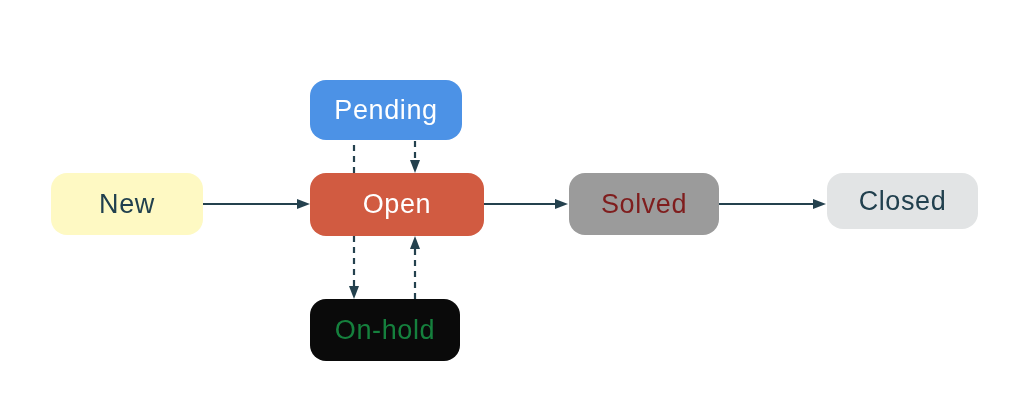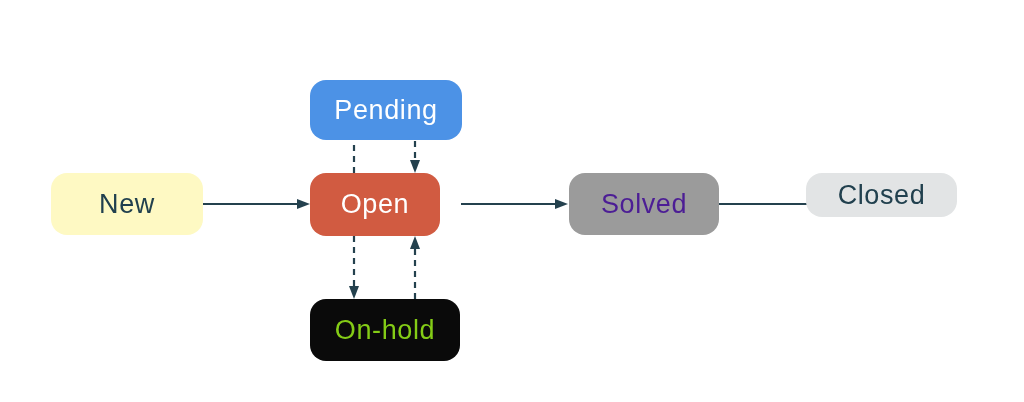--- a/index.html
+++ b/index.html
@@ -67,29 +67,29 @@
   </svg>
 
   <div class="node" style="left: 51px; top: 173px; width: 152px; height: 62px; background: #fef9c3; color: rgb(33, 64, 78);">
     <span>New</span>
   </div>
 
   <div class="node" style="left: 310px; top: 47px; width: 152px; height: 60px; background: rgb(76, 146, 230); color: rgb(255, 255, 255); margin-top: 33px;">
     <span>Pending</span>
   </div>
 
-  <div class="node" style="left: 310px; top: 173px; width: 130px; height: 63px; background: rgb(209, 91, 65); color: rgb(255, 255, 255);">
+  <div class="node" style="left: 310px; top: 173px; width: 174px; height: 63px; background: rgb(209, 91, 65); color: rgb(255, 255, 255);">
     <span>Open</span>
   </div>
 
-  <div class="node" style="left: 310px; top: 299px; width: 150px; height: 62px; background: rgb(10, 10, 10); color: #84cc16;">
+  <div class="node" style="left: 310px; top: 299px; width: 150px; height: 62px; background: rgb(10, 10, 10); color: #15803d;">
     <span>On-hold</span>
   </div>
 
-  <div class="node" style="left: 569px; top: 173px; width: 150px; height: 62px; background: rgb(155, 155, 155); color: #4c1d95; align-items: center;">
+  <div class="node" style="left: 569px; top: 173px; width: 150px; height: 62px; background: rgb(155, 155, 155); color: #7f1d1d; align-items: center;">
     <span>Solved</span>
   </div>
 
-  <div class="node" style="left: 806px; top: 173px; width: 151px; height: 44px; background: rgb(226, 228, 229); color: rgb(33, 64, 78);">
+  <div class="node" style="left: 827px; top: 173px; width: 151px; height: 56px; background: rgb(226, 228, 229); color: rgb(33, 64, 78);">
     <span>Closed</span>
   </div>
 
 </div>
 
 </body></html>

